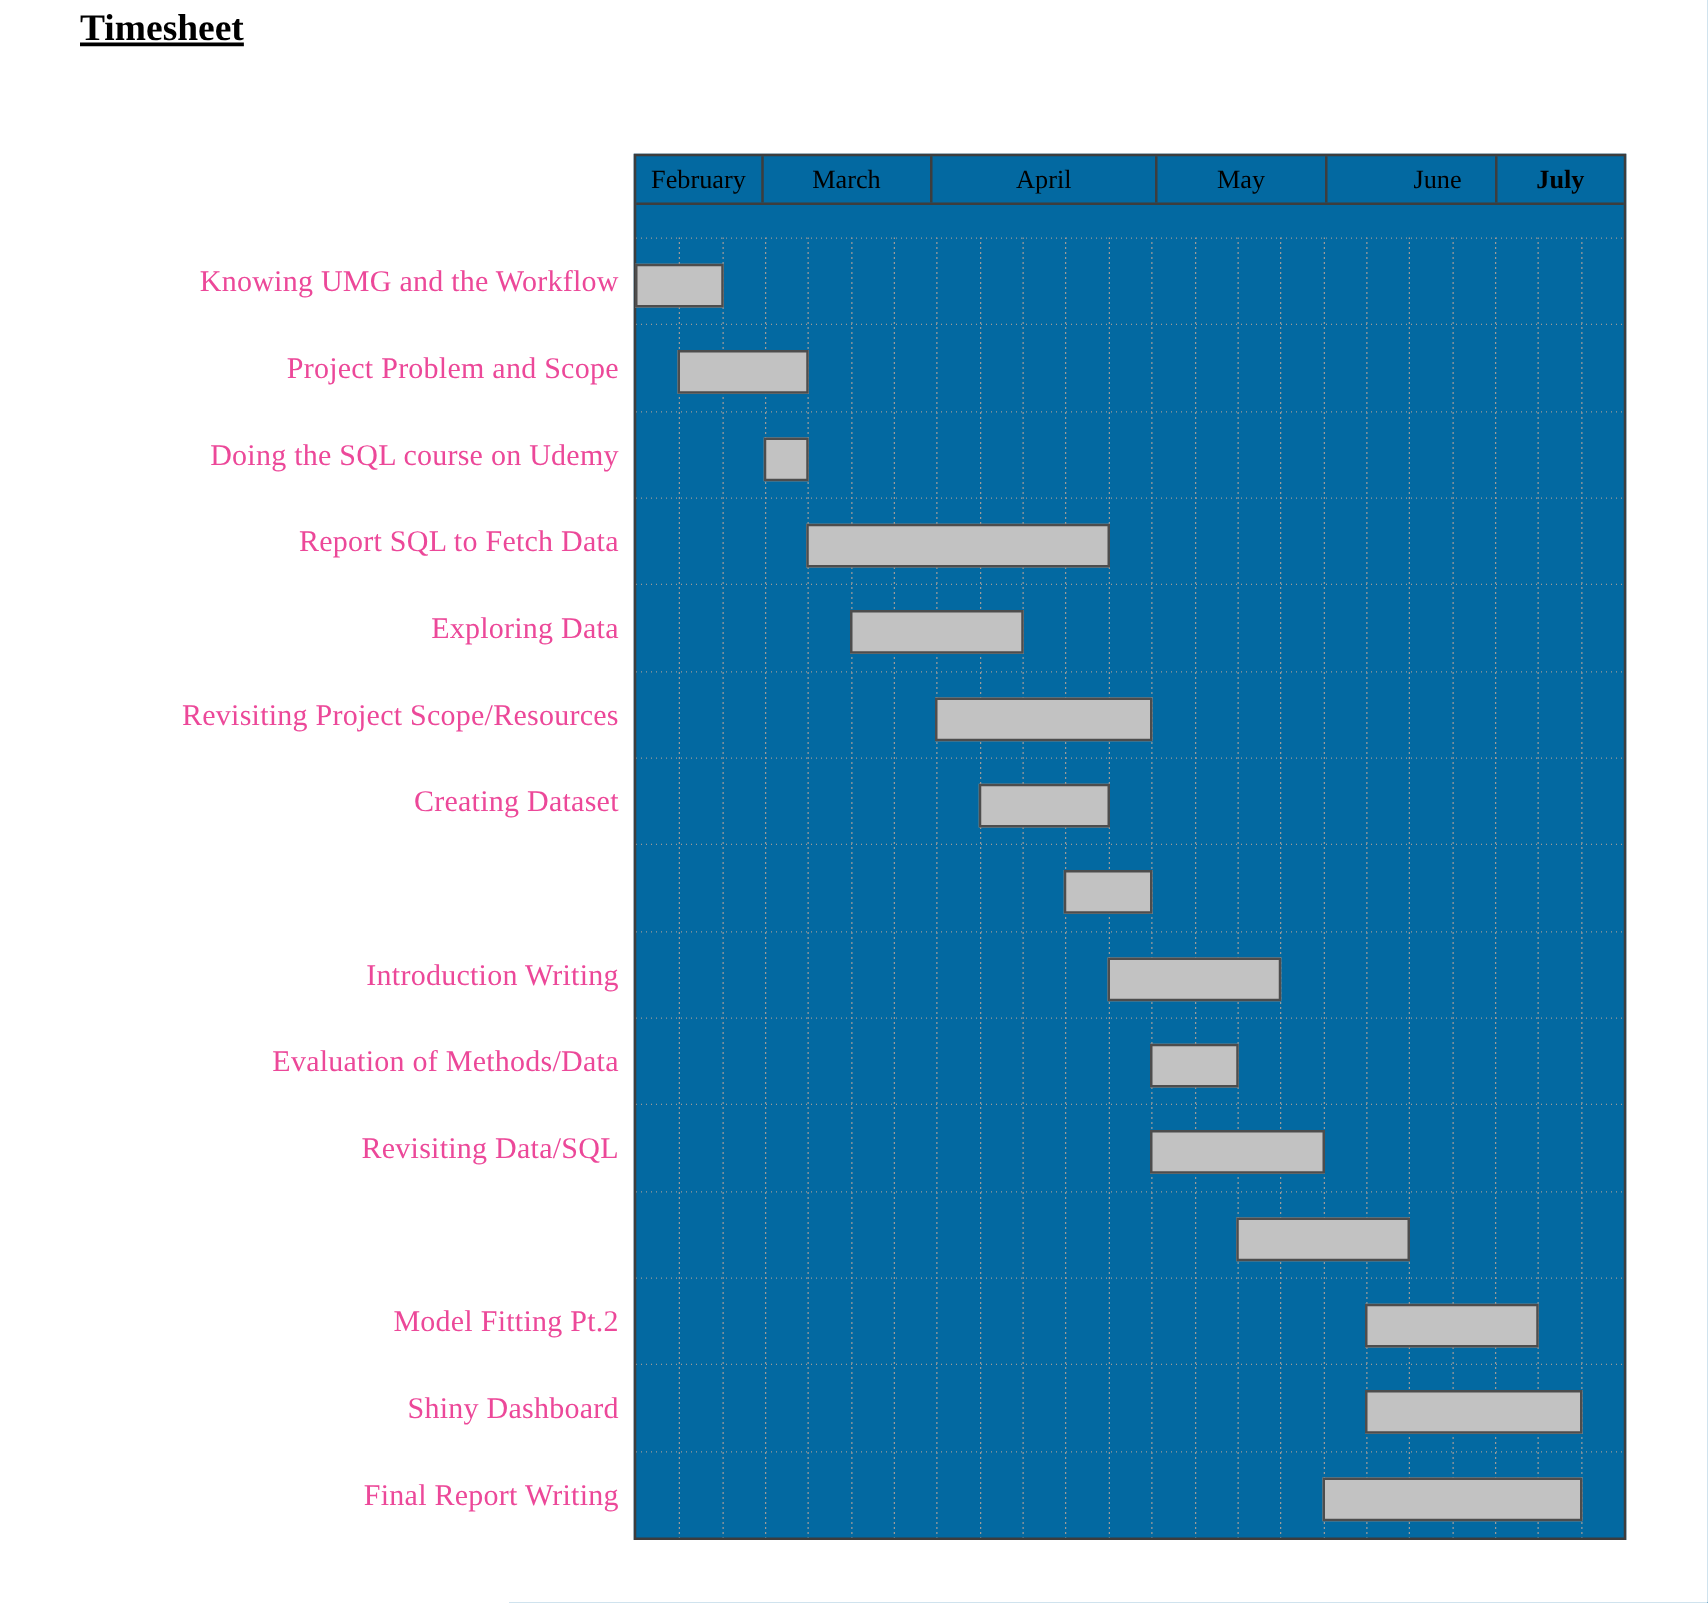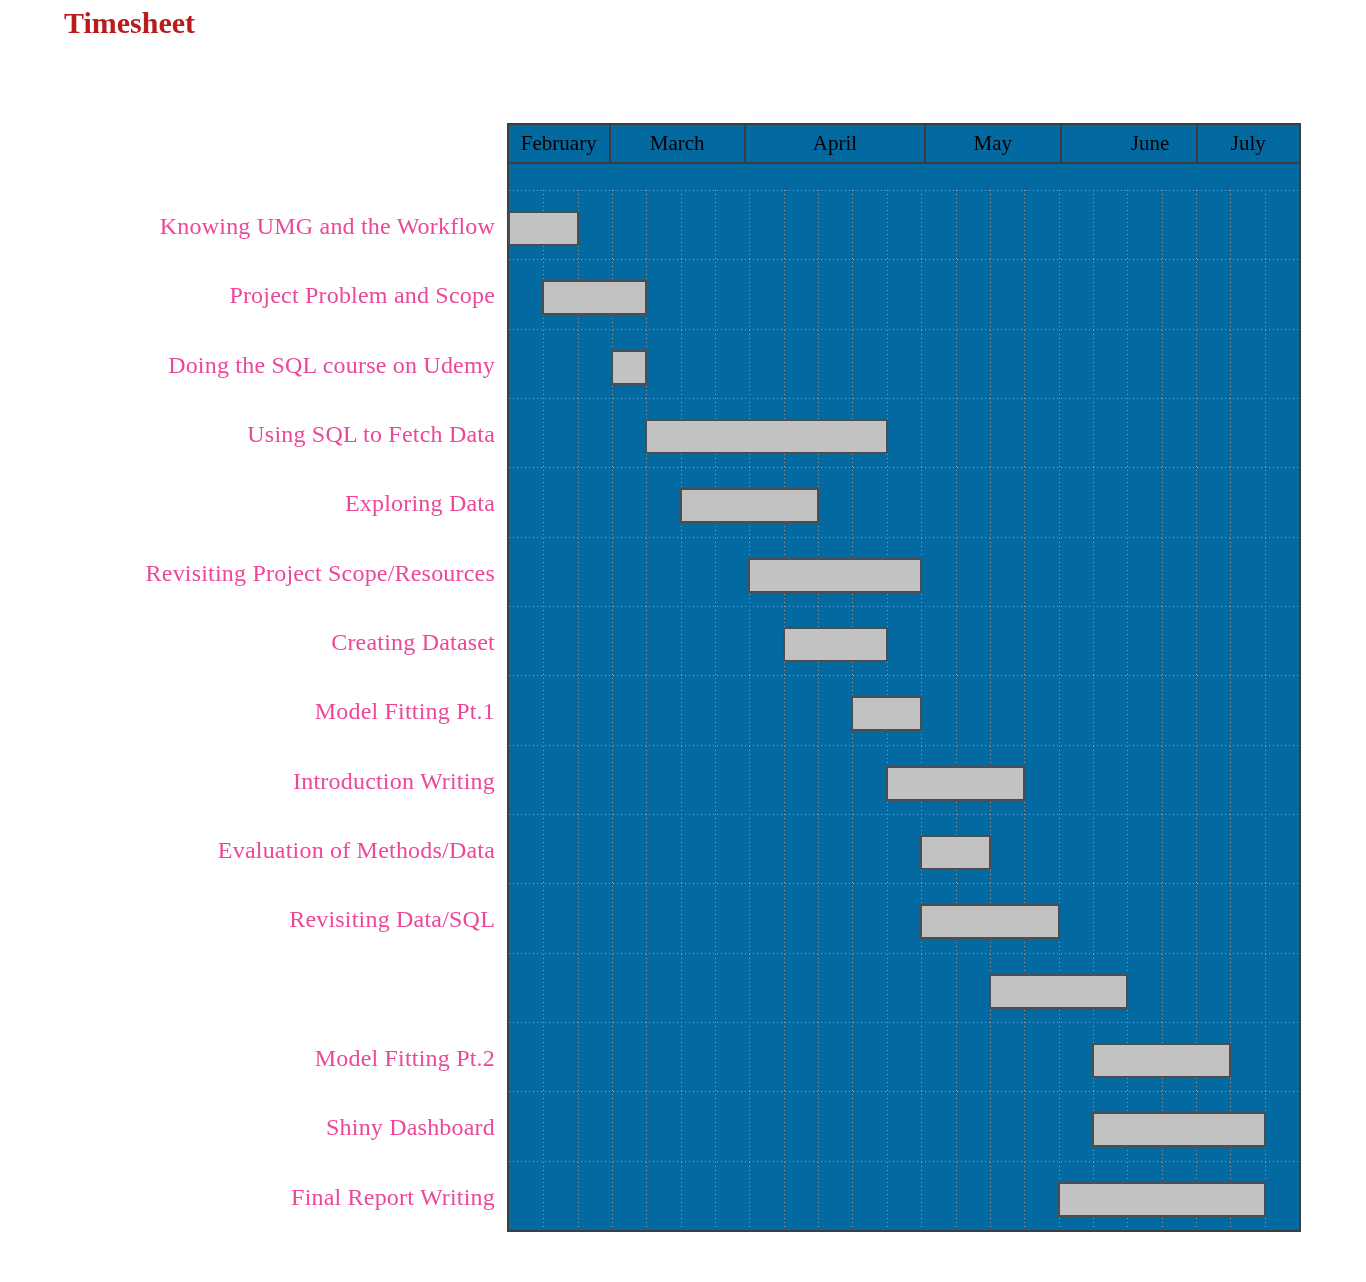--- a/index.html
+++ b/index.html
@@ -14,21 +14,22 @@
     height: 1282px;
     background: #ffffff;
     overflow: hidden;
   }
   #page-heading {
     position: absolute;
     left: 64px;
     top: 6px;
     font-size: 30px;
     font-weight: bold;
-    color: #b91c1c;
+    color: #000000;
+    text-decoration: underline;
   }
   
   #gantt-frame {
     position: absolute;
     left: 507px;
     top: 123px;
     width: 794px;
     height: 1109px;
     box-sizing: border-box;
     border: 2px solid var(--frame, #3d3d3d);
@@ -43,21 +44,21 @@
     border-bottom: 2px solid var(--frame, #3d3d3d);
     box-sizing: content-box;
   }
   .month-cell {
     box-sizing: border-box;
     border-right: 2px solid var(--frame, #3d3d3d);
     display: flex;
     align-items: center;
     justify-content: center;
   }
-  .month-cell:last-child { border-right: none; }
+  .month-cell:last-child { border-right: none; font-weight: bold; }
   .month-label {
     font-size: 21px;
     color: #000000;
     white-space: nowrap;
   }
   #gantt-grid {
     position: absolute;
     left: 0;
     top: 65px;
     width: 790px;
@@ -185,25 +186,24 @@
         <div class="gantt-bar" title="Model Fitting Pt.2" style="left: 582.913px; width: 139.391px; top: 853px;"></div>
         <div class="gantt-bar" title="Shiny Dashboard" style="left: 582.913px; width: 173.739px; top: 922.333px;"></div>
         <div class="gantt-bar" title="Final Report Writing" style="left: 548.565px; width: 208.087px; top: 991.667px;"></div>
       </div>
   </div>
 
   <div id="task-labels">
       <div class="task-label" style="top: 21px;">Knowing UMG and the Workflow</div>
       <div class="task-label" style="top: 90.3333px;">Project Problem and Scope</div>
       <div class="task-label" style="top: 159.667px;">Doing the SQL course on Udemy</div>
-      <div class="task-label" style="top: 229px;">Using SQL to Fetch Data</div>
+      <div class="task-label" style="top: 229px;">Report SQL to Fetch Data</div>
       <div class="task-label" style="top: 298.333px;">Exploring Data</div>
       <div class="task-label" style="top: 367.667px;">Revisiting Project Scope/Resources</div>
       <div class="task-label" style="top: 437px;">Creating Dataset</div>
-      <div class="task-label" style="top: 506.333px;">Model Fitting Pt.1</div>
       <div class="task-label" style="top: 575.667px;">Introduction Writing</div>
       <div class="task-label" style="top: 645px;">Evaluation of Methods/Data</div>
       <div class="task-label" style="top: 714.333px;">Revisiting Data/SQL</div>
       <div class="task-label" style="top: 853px;">Model Fitting Pt.2</div>
       <div class="task-label" style="top: 922.333px;">Shiny Dashboard</div>
       <div class="task-label" style="top: 991.667px;">Final Report Writing</div>
     </div>
 </div>
 
 </body></html>

